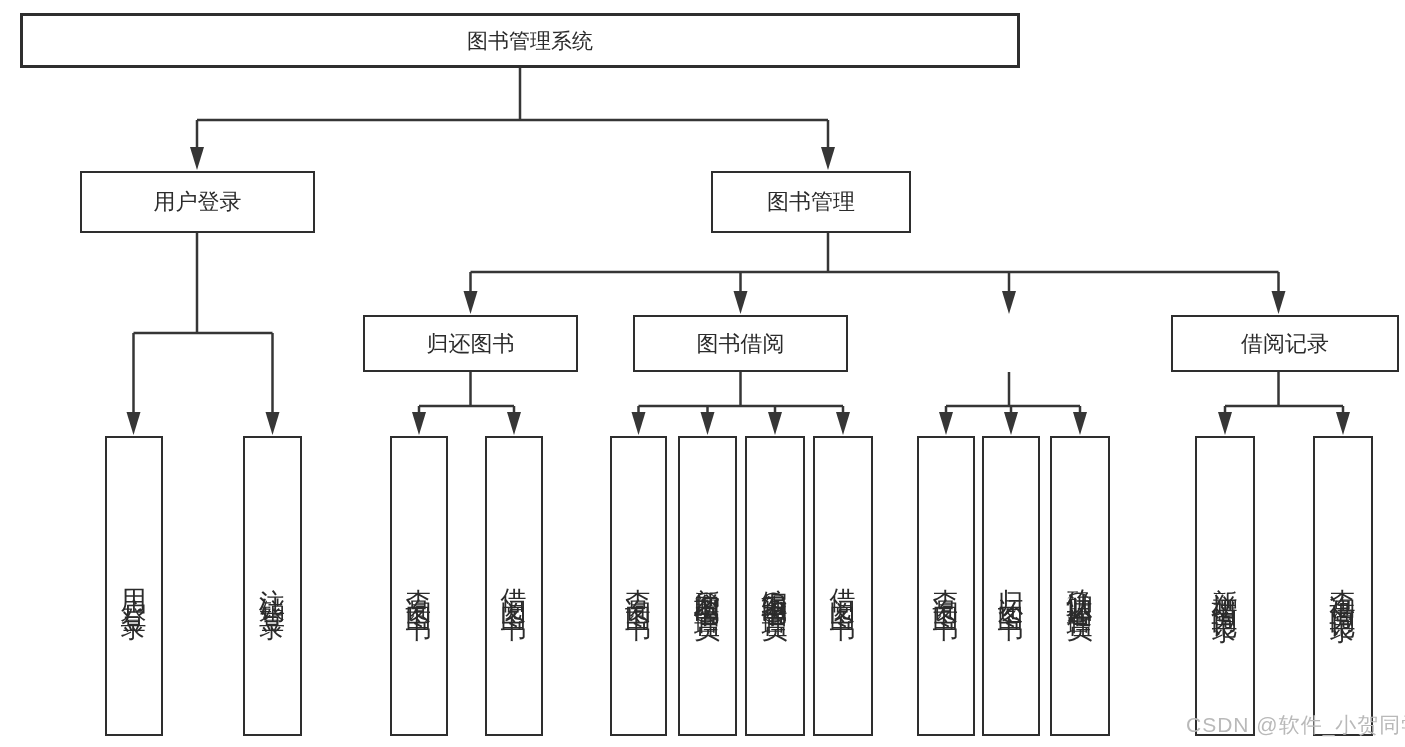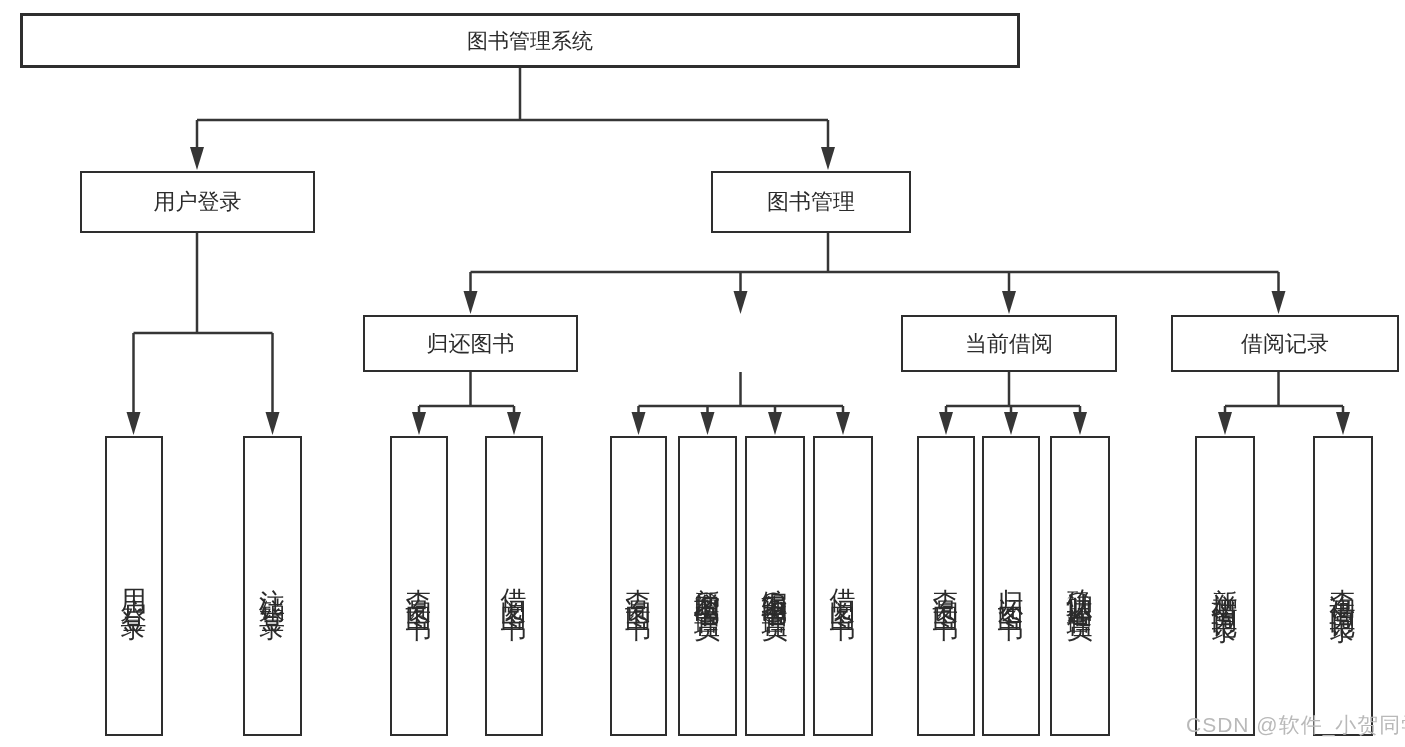--- a/index.html
+++ b/index.html
@@ -102,22 +102,22 @@
   <div class="node branch" style="left:80px;top:171px;width:235px;height:62px;">
     <span>用户登录</span>
   </div>
   <div class="node branch" style="left:711px;top:171px;width:200px;height:62px;">
     <span>图书管理</span>
   </div>
 
   <div class="node branch" style="left:363px;top:315px;width:215px;height:57px;">
     <span>归还图书</span>
   </div>
-  <div class="node branch" style="left:901px;top:315px;width:216px;height:57px;">
-    <span>当前借阅</span>
+  <div class="node branch" style="left:633px;top:315px;width:215px;height:57px;">
+    <span>图书借阅</span>
   </div>
   <div class="node branch" style="left:1171px;top:315px;width:228px;height:57px;">
     <span>借阅记录</span>
   </div>
 
   <div class="node leaf" style="left:105px;width:58px;">
     <span class="ls4">用户登录</span>
   </div>
   <div class="node leaf" style="left:243px;width:59px;">
     <span class="ls4">注销登录</span>

